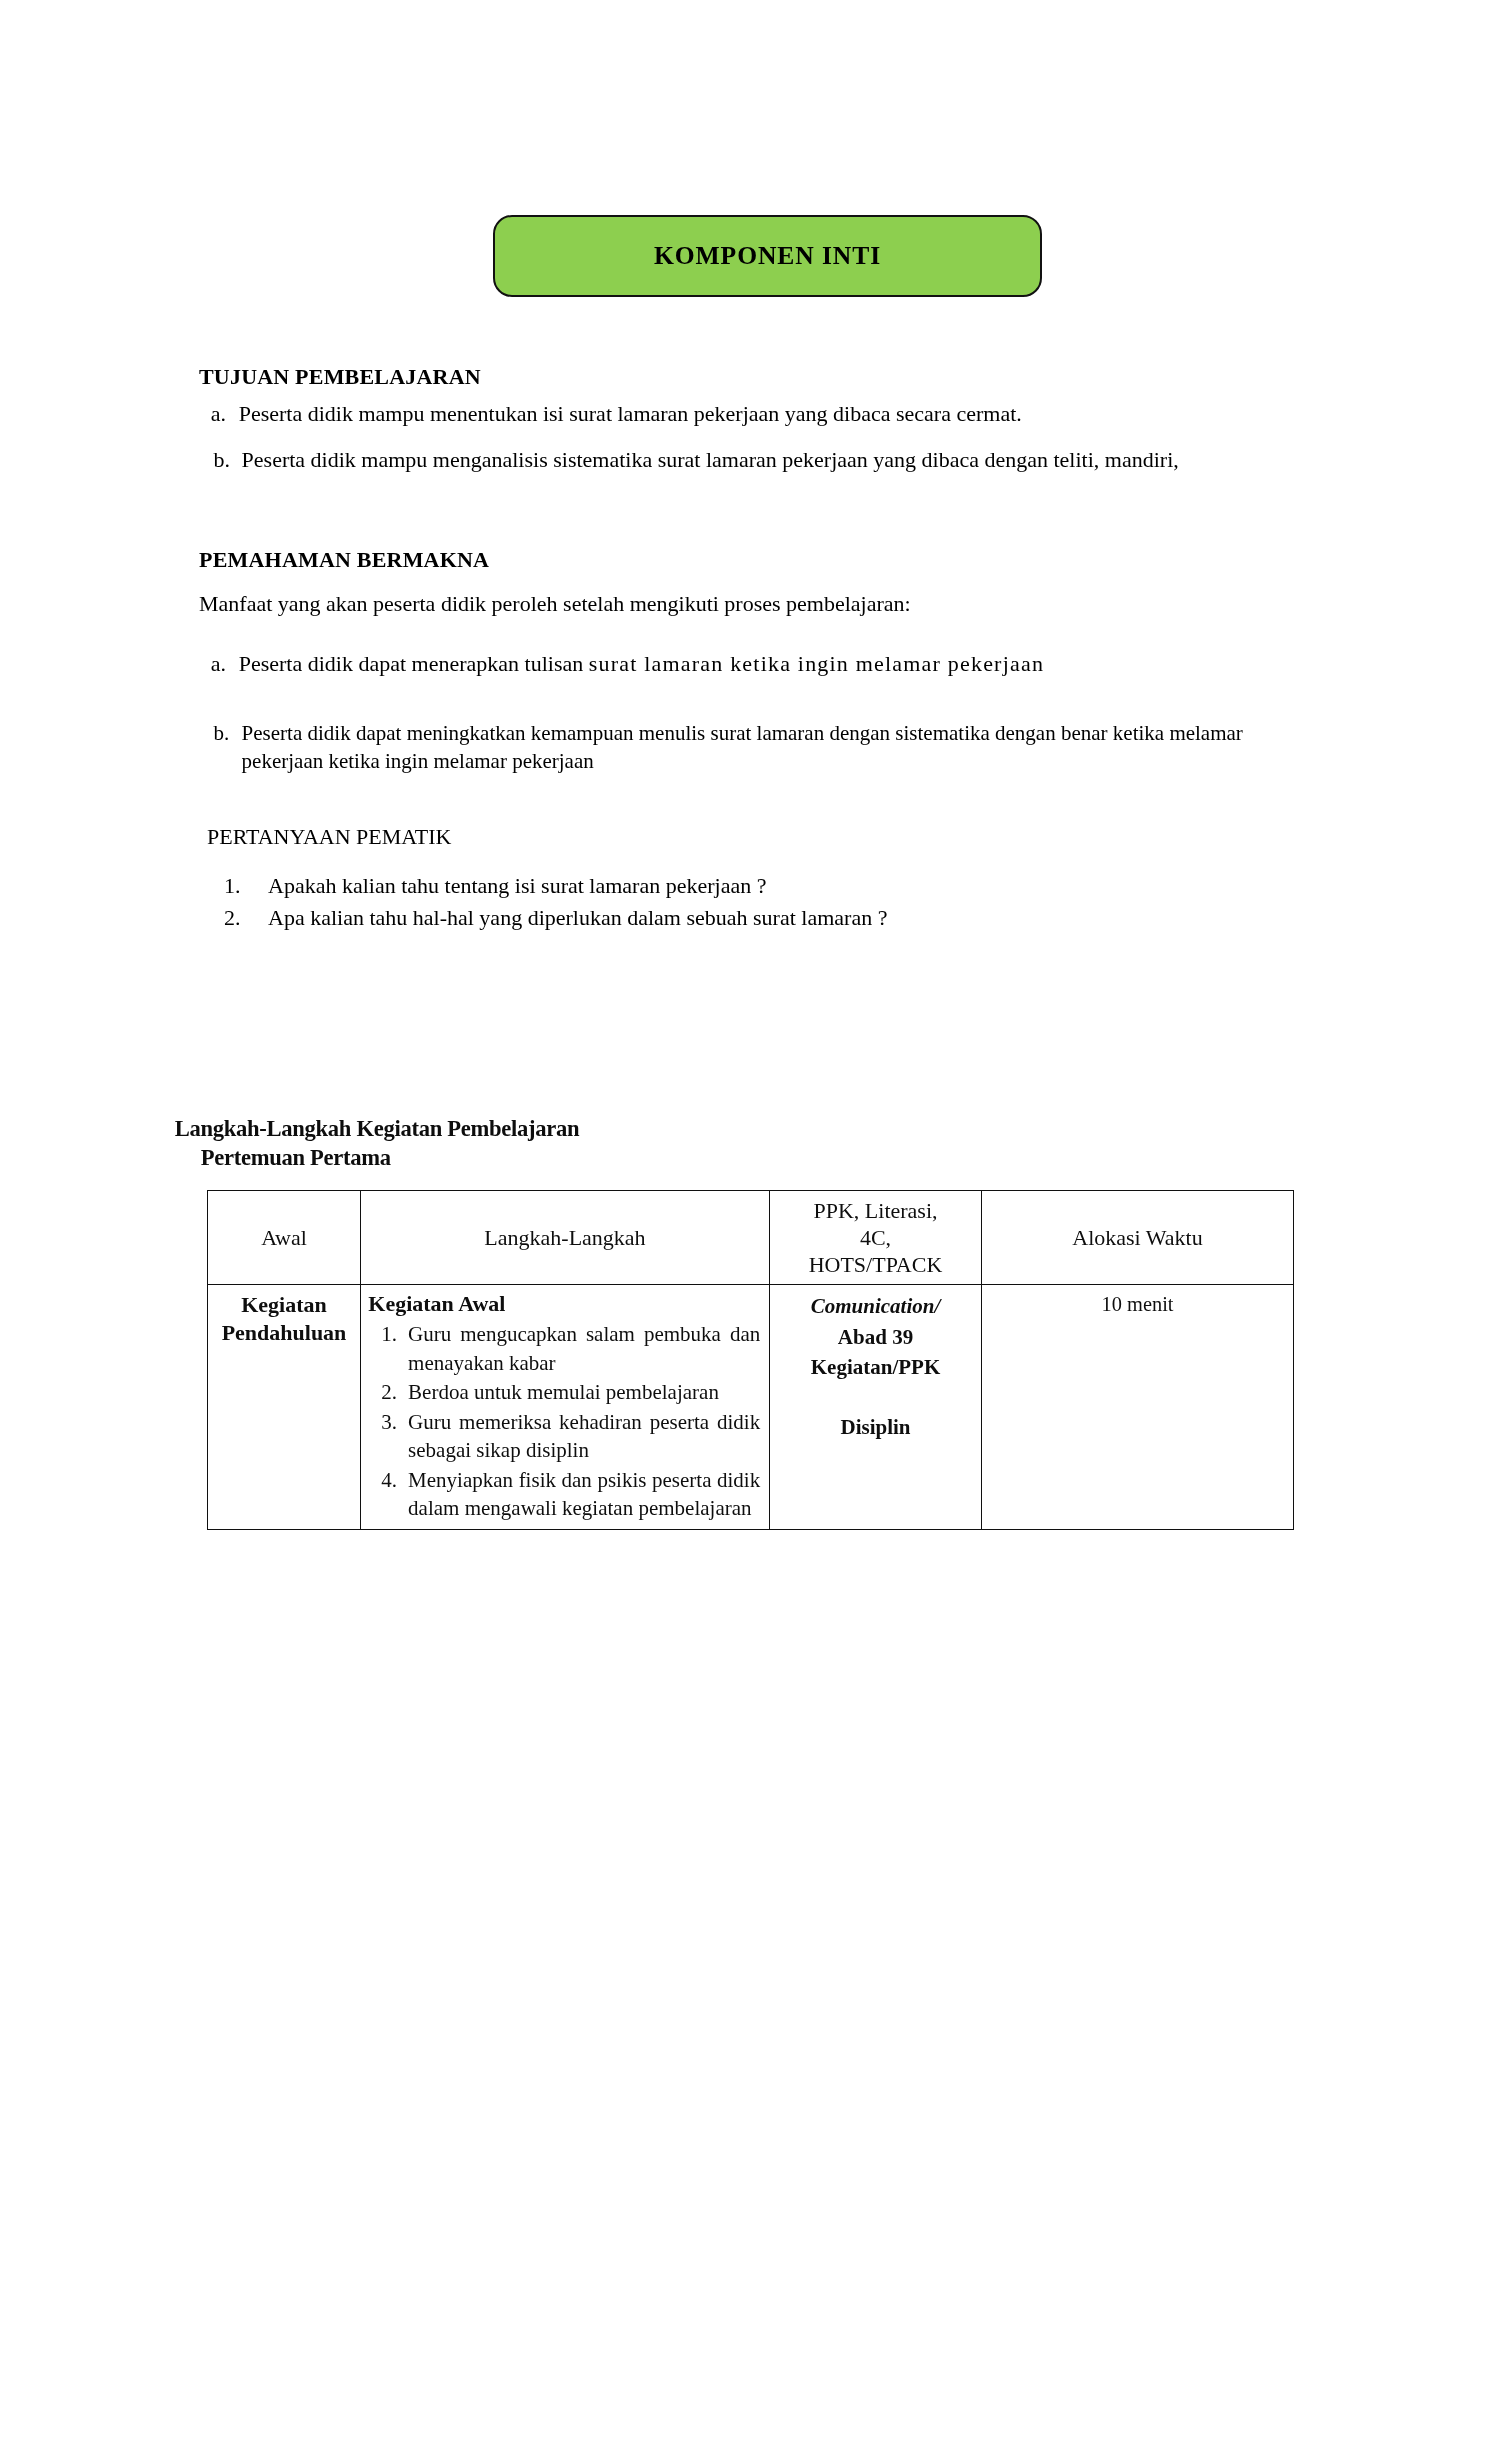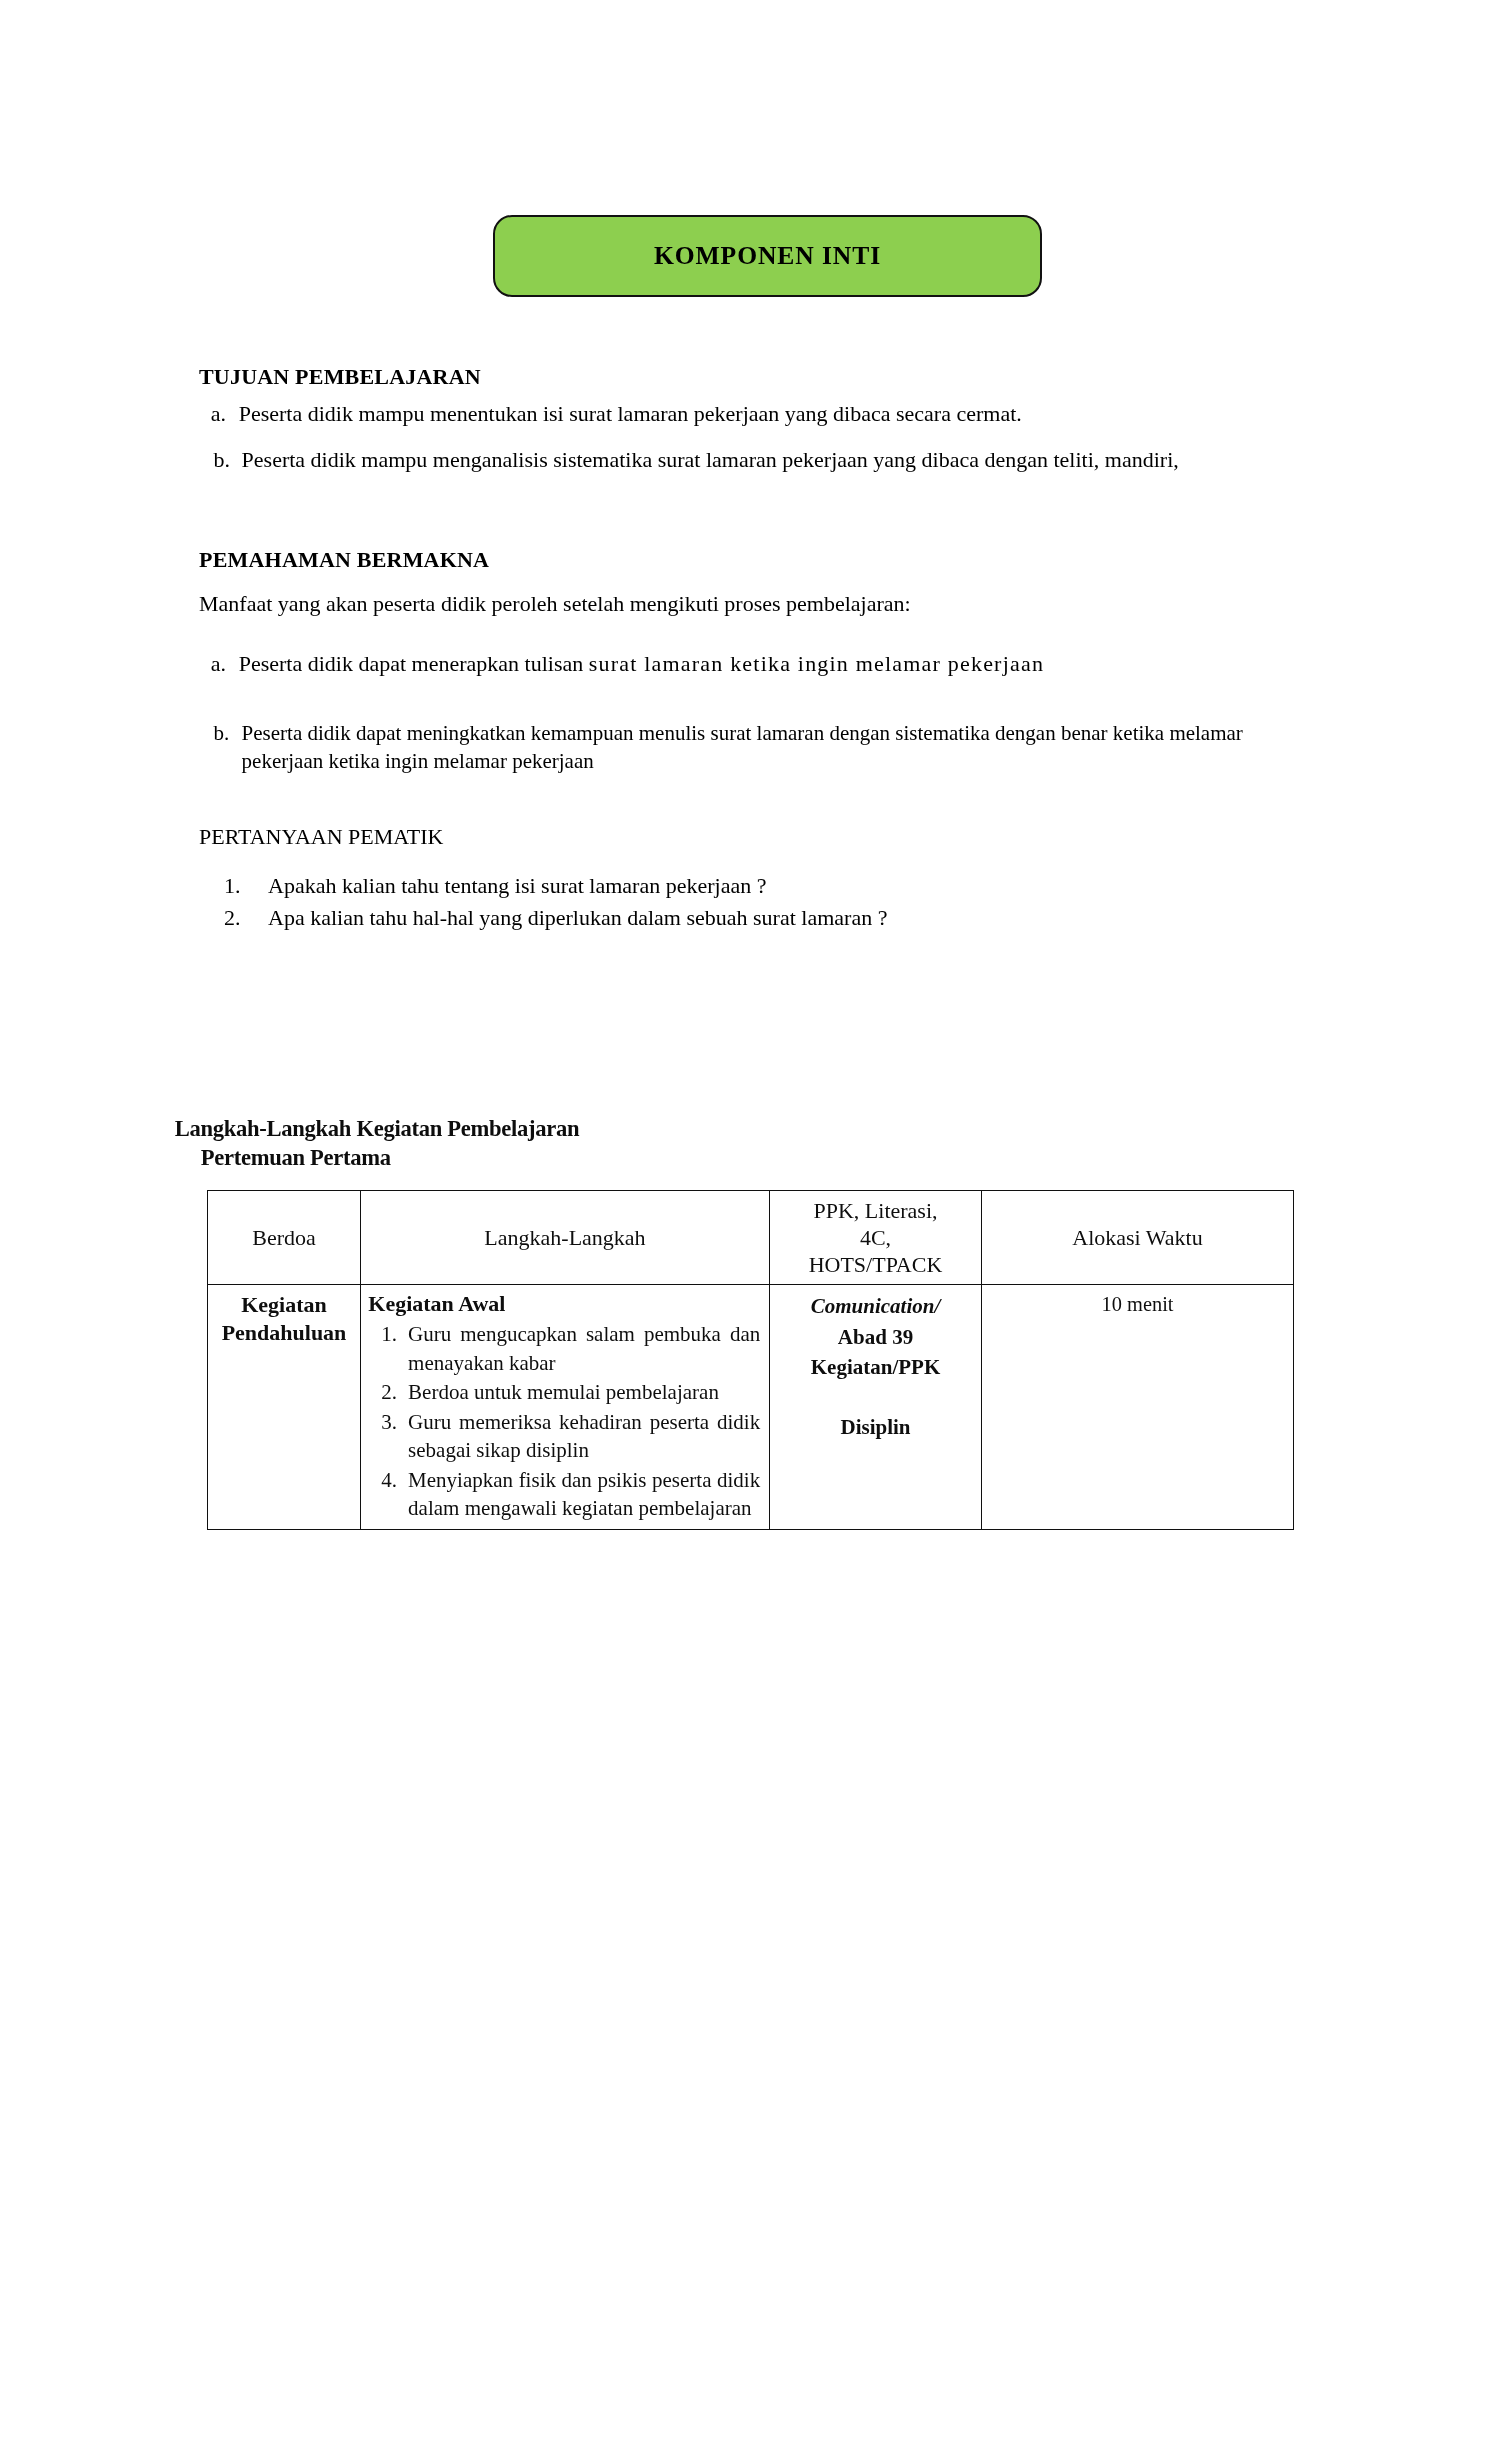--- a/index.html
+++ b/index.html
@@ -231,21 +231,21 @@
     <span class="body">
       <span>Peserta didik dapat menerapkan tulisan </span><span class="spread">surat lamaran ketika ingin melamar pekerjaan</span>
     </span>
   </div>
 
   <div class="text-block lst tight small-30" style="top:719px; width:1080px;">
     <span class="marker marker-b">b.</span>
     <span class="body">Peserta didik dapat meningkatkan kemampuan menulis surat lamaran dengan sistematika dengan benar ketika melamar pekerjaan ketika  ingin melamar pekerjaan</span>
   </div>
 
-  <div class="text-block" style="top:823px;">
+  <div class="text-block" style="top:823px;margin-left:8px;">
     <div class="heading-plain">PERTANYAAN PEMATIK</div>
   </div>
 
   <div class="text-block lst" style="top:870px;">
     <span class="marker marker-num">1.</span>
     <span class="body">Apakah kalian tahu tentang isi surat lamaran pekerjaan ?</span>
   </div>
 
   <div class="text-block lst" style="top:902px;">
     <span class="marker marker-num">2.</span>
@@ -262,21 +262,21 @@
 
     <table class="lesson">
       <colgroup>
         <col class="col-tahap">
           <col class="col-steps">
           <col class="col-ppk">
           <col class="col-waktu">
       </colgroup>
       <tbody>
         <tr class="head">
-          <td>Berdoa</td>
+          <td>Awal</td>
           <td>Langkah-Langkah</td>
           <td>
             <div>PPK, Literasi,</div>
             <div>4C,</div>
             <div>HOTS/TPACK</div>
           </td>
           <td>Alokasi Waktu</td>
         </tr>
 
         <tr>

